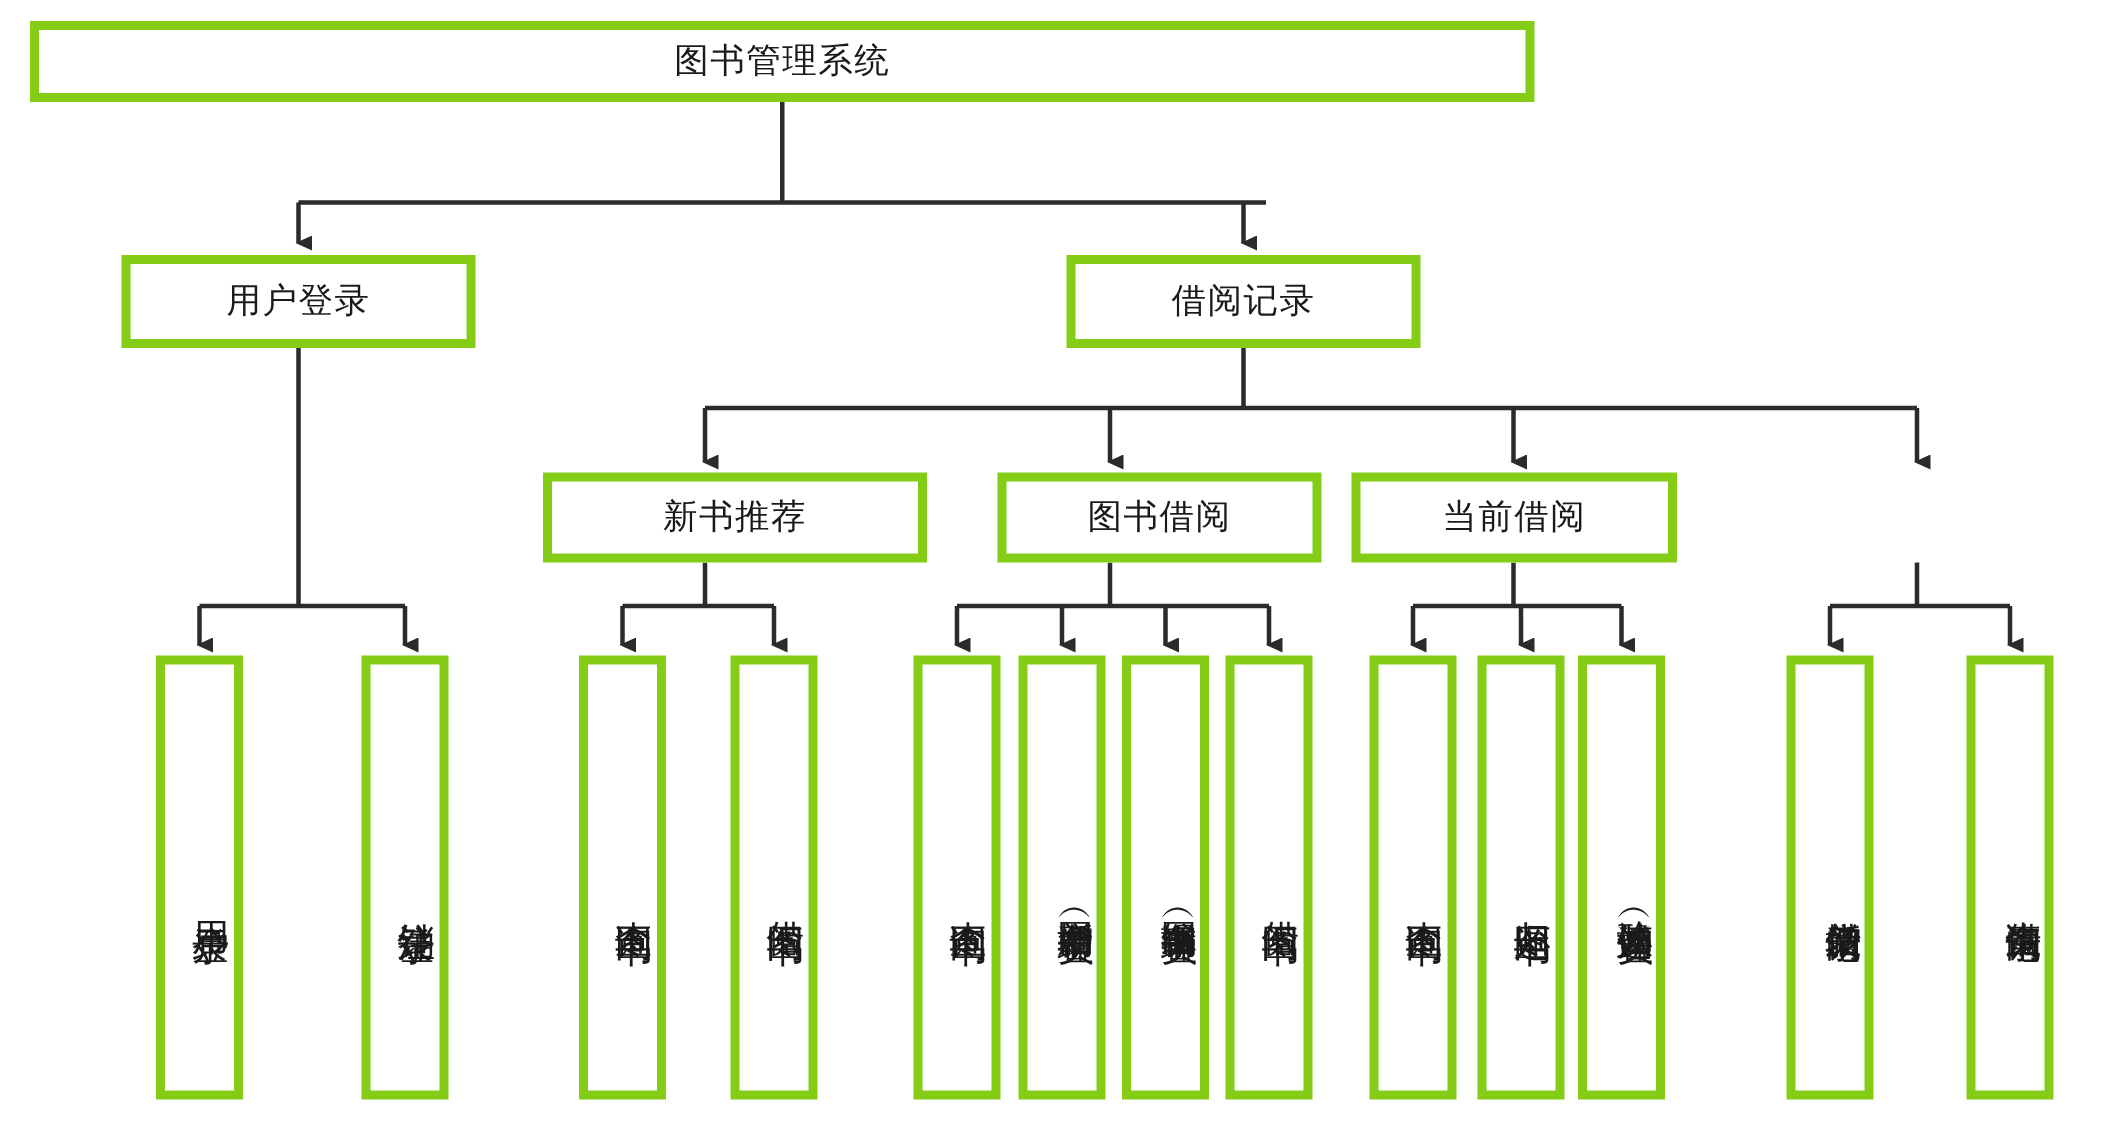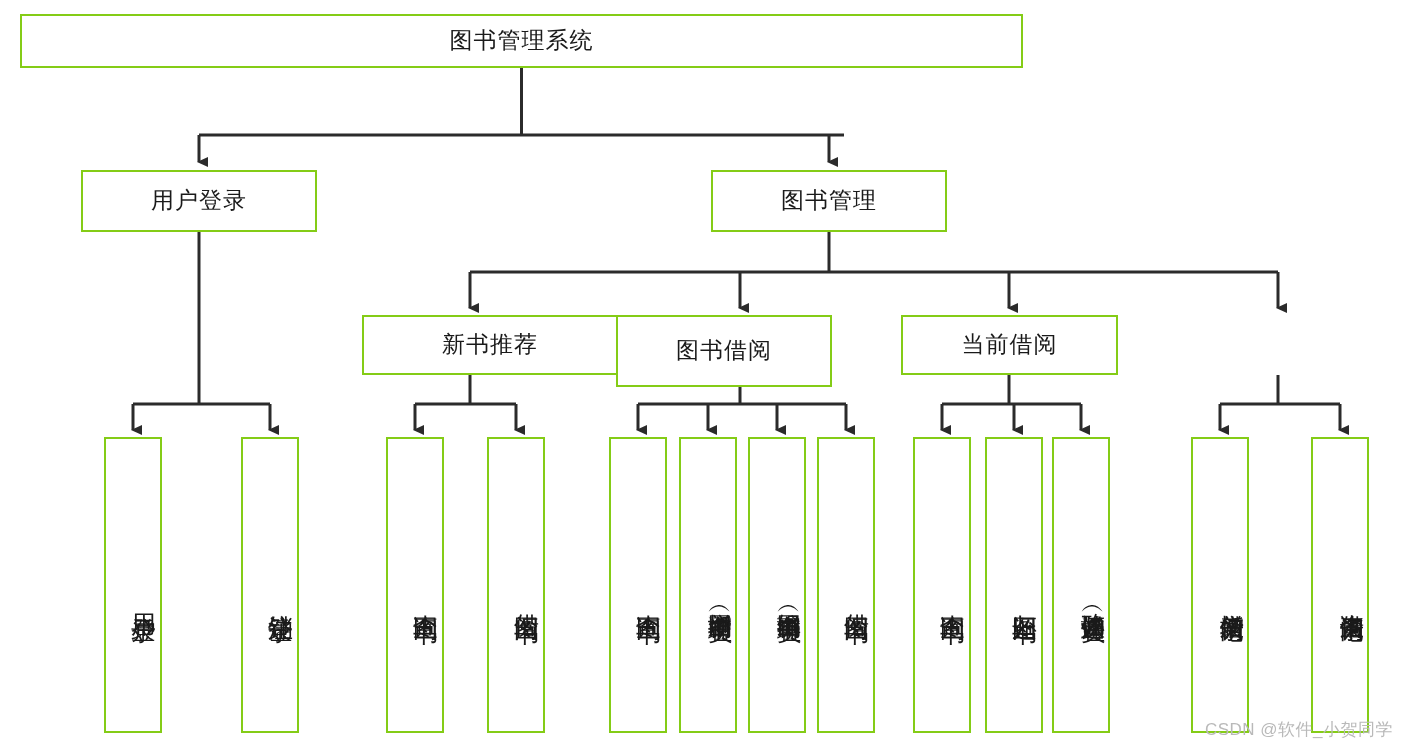--- a/index.html
+++ b/index.html
@@ -22,21 +22,21 @@
     left: 0;
     top: 0;
     width: 1405px;
     height: 747px;
     pointer-events: none;
   }
   .node {
     position: absolute;
     box-sizing: border-box;
     background: #ffffff;
-    border: 2px solid #84cc16;
+    border: 6px solid #84cc16;
     display: flex;
     align-items: center;
     justify-content: center;
     color: #1a1a1a;
     line-height: 1.28;
     text-align: center;
   }
   .node.horiz {
     font-size: 23px;
     letter-spacing: 1px;
@@ -125,27 +125,27 @@
   </svg>
 
   <div class="node horiz" style="left:20px; top:14px; width:1003px; height:54px;">
     <span class="node-label">图书管理系统</span>
   </div>
 
   <div class="node horiz" style="left:81px; top:170px; width:236px; height:62px;">
     <span class="node-label">用户登录</span>
   </div>
   <div class="node horiz" style="left:711px; top:170px; width:236px; height:62px;">
-    <span class="node-label">图书管理</span>
+    <span class="node-label">借阅记录</span>
   </div>
 
   <div class="node horiz" style="left:362px; top:315px; width:256px; height:60px;">
     <span class="node-label">新书推荐</span>
   </div>
-  <div class="node horiz" style="left:616px; top:315px; width:216px; height:72px;">
+  <div class="node horiz" style="left:665px; top:315px; width:216px; height:60px;">
     <span class="node-label">图书借阅</span>
   </div>
   <div class="node horiz" style="left:901px; top:315px; width:217px; height:60px;">
     <span class="node-label">当前借阅</span>
   </div>
 
   <div class="node vert" style="left:104px; top:437px; width:58px; height:296px;">
     <span class="node-label">用户登录</span>
   </div>
   <div class="node vert" style="left:241px; top:437px; width:58px; height:296px;">
@@ -178,15 +178,14 @@
   <div class="node vert tall-text" style="left:1052px; top:437px; width:58px; height:296px;">
     <span class="node-label">确认归还（管理员）</span>
   </div>
   <div class="node vert tall-text" style="left:1191px; top:437px; width:58px; height:296px;">
     <span class="node-label">新增借阅记录</span>
   </div>
   <div class="node vert tall-text" style="left:1311px; top:437px; width:58px; height:296px;">
     <span class="node-label">查询借阅记录</span>
   </div>
 
-  <div id="watermark">CSDN @软件_小贺同学</div>
 
 </div>
 
 </body></html>

